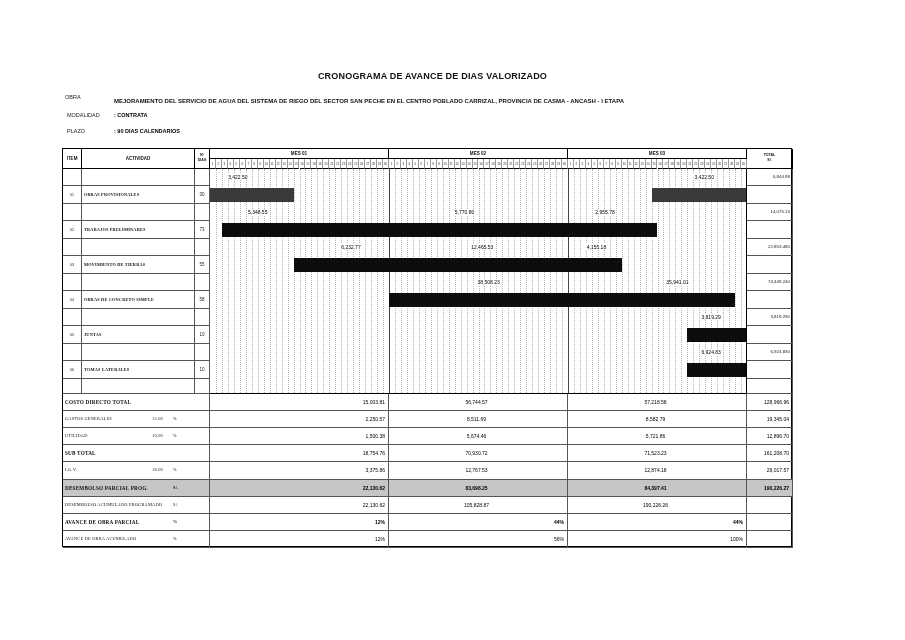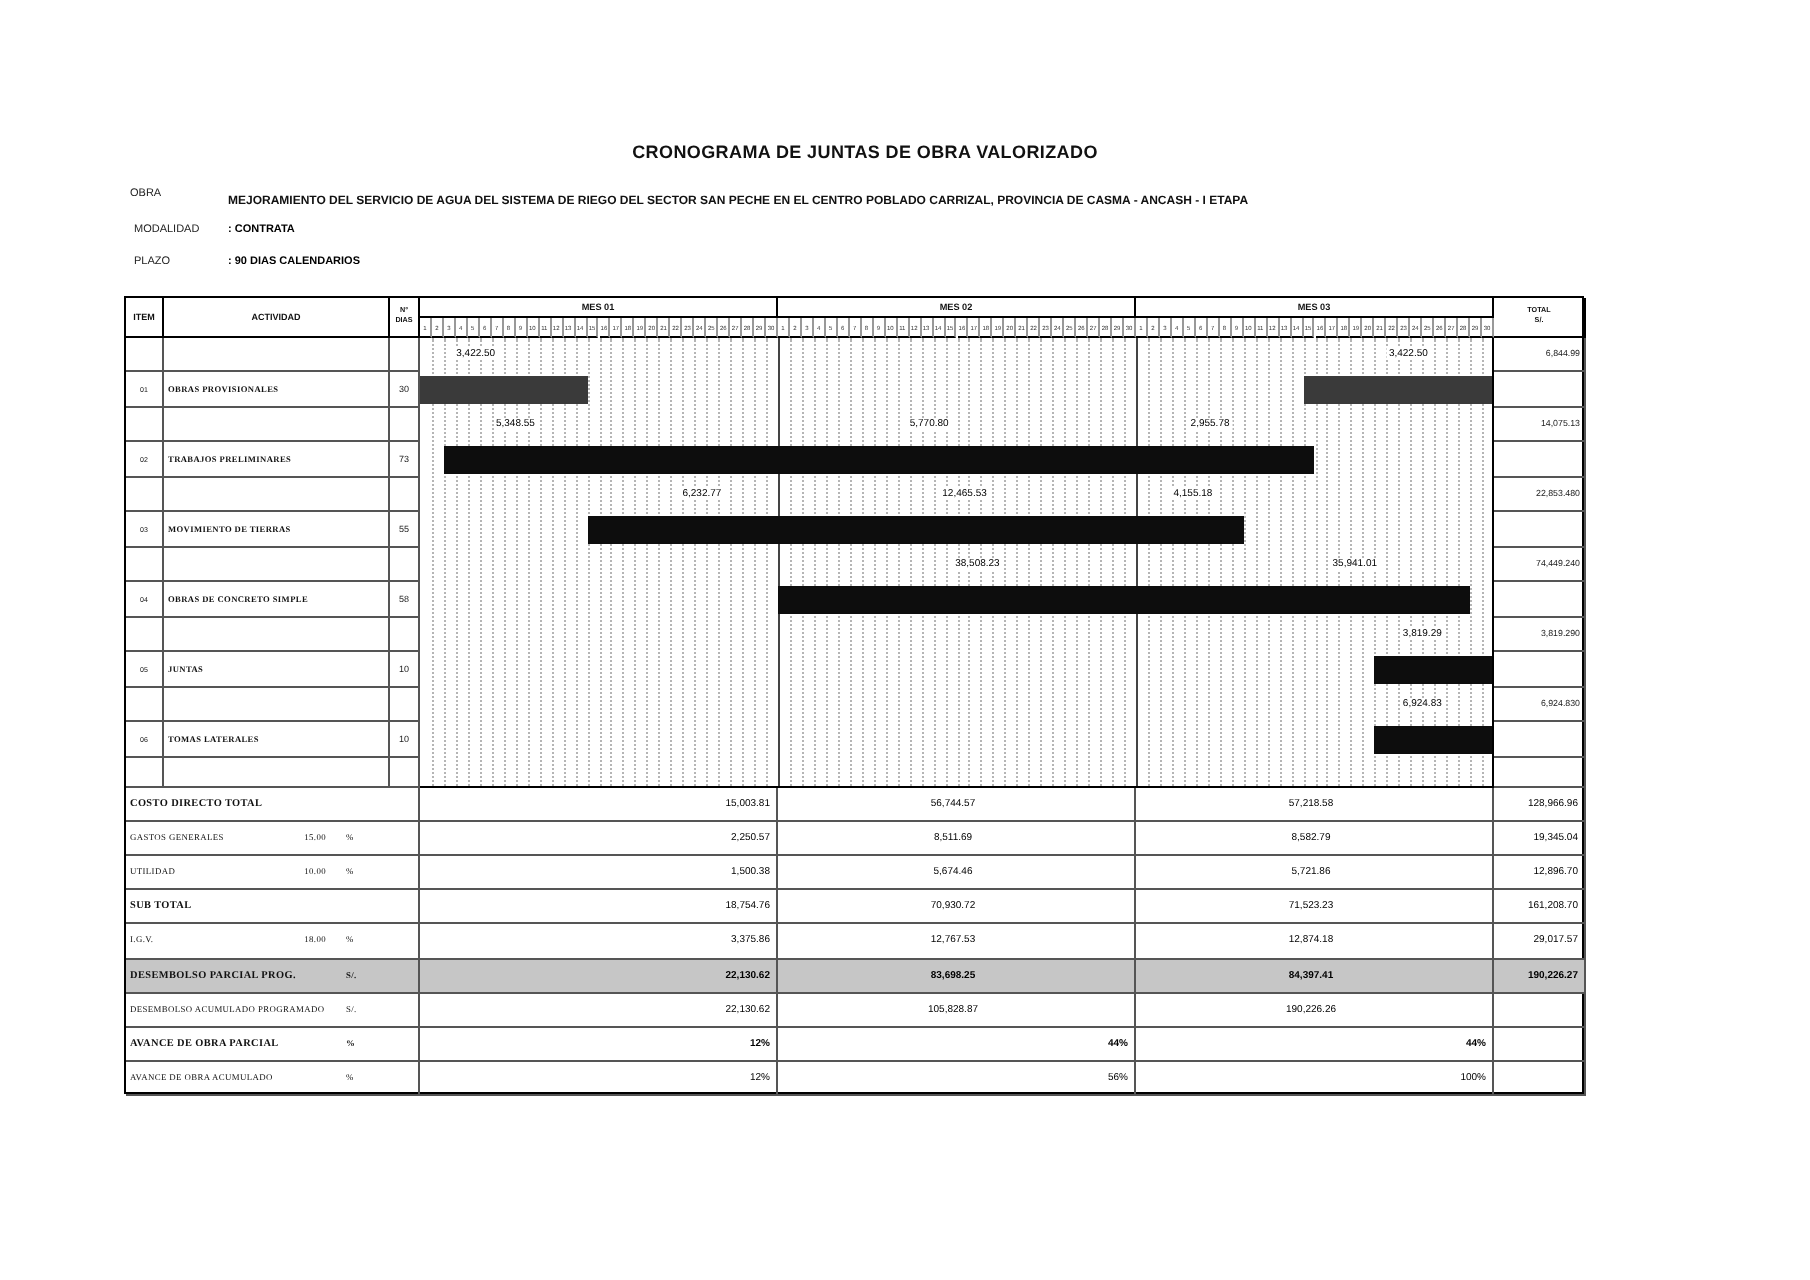--- a/index.html
+++ b/index.html
@@ -41,21 +41,21 @@
   .sum-label.big{font-size:5.2px;}
   .bold{font-weight:bold;}
   .sum-val{font-size:5px;color:#000;}
   .gray-bg{background:#c6c6c6;}
   .pct-span{position:absolute;left:58px;width:42px;text-align:right;font-size:4.4px;}
   .unit-span{position:absolute;left:110px;width:20px;text-align:left;font-size:4.4px;}
 </style>
 </head>
 <body>
 
-<div class="abs" id="doc-title">CRONOGRAMA DE JUNTAS DE OBRA VALORIZADO</div>
+<div class="abs" id="doc-title">CRONOGRAMA DE AVANCE DE DIAS VALORIZADO</div>
 
 <div class="abs meta-label" style="left:65px;top:94px;">OBRA</div>
 <div class="abs" id="obra-text" style="left:114px;top:98px;">MEJORAMIENTO DEL SERVICIO DE AGUA DEL SISTEMA DE RIEGO DEL SECTOR SAN PECHE EN EL CENTRO POBLADO CARRIZAL, PROVINCIA DE CASMA - ANCASH - I ETAPA</div>
 
 <div class="abs meta-label" style="left:67px;top:112px;">MODALIDAD</div>
 <div class="abs meta-value" style="left:114px;top:112px;">: CONTRATA</div>
 
 <div class="abs meta-label" style="left:67px;top:128px;">PLAZO</div>
 <div class="abs meta-value" style="left:114px;top:128px;">: 90 DIAS CALENDARIOS</div>
 

